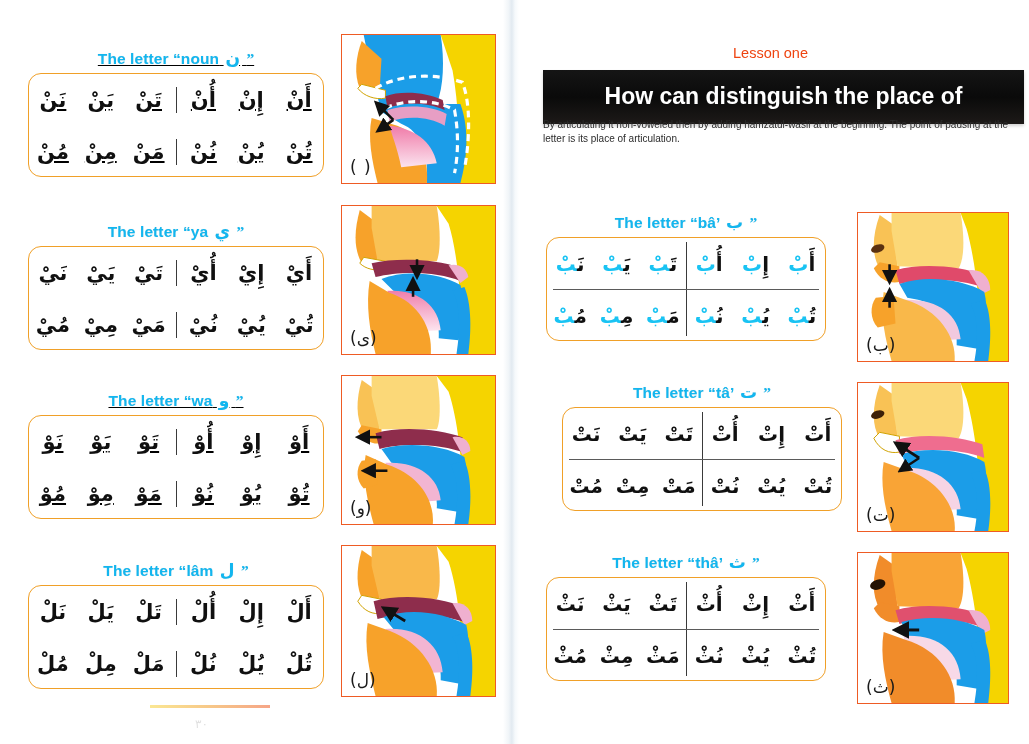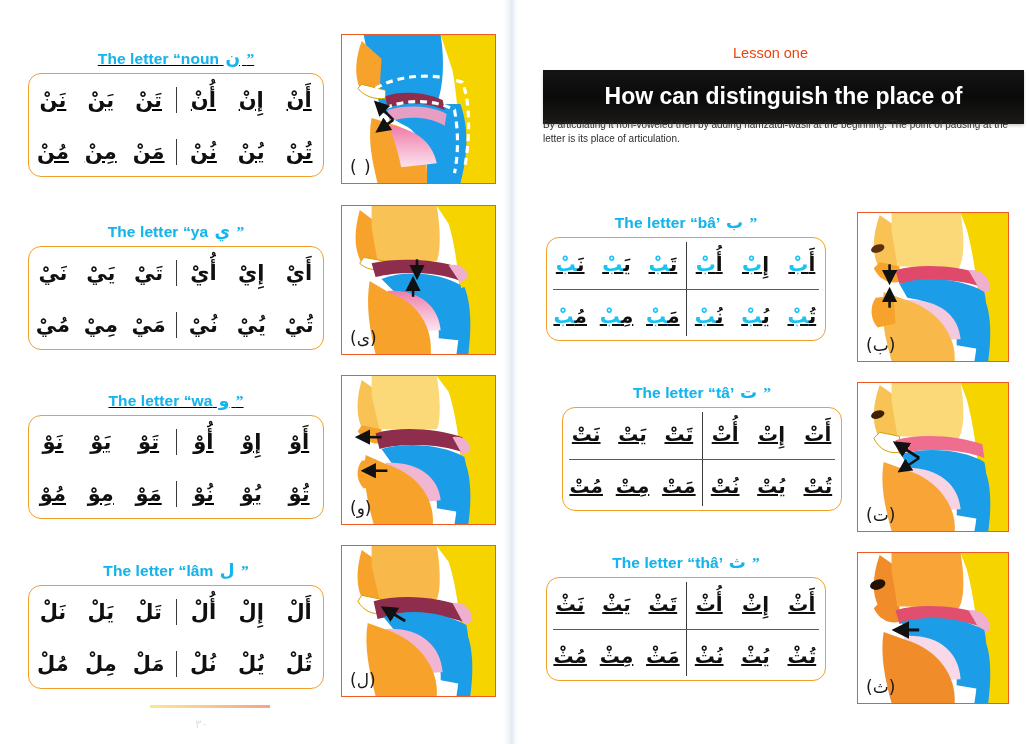--- a/index.html
+++ b/index.html
@@ -67,21 +67,21 @@
   .box-left{width:296px;height:104px;}
   .box-left .syl-row{height:52px;font-size:21px;}
   .box-left .syl-row .cell{flex:1;text-align:center;}
   .box-left .divider{
     width:1px;height:26px;background:#3a3a3a;flex:0 0 1px;margin:0 3px;
   }
 
   
   .box-right{width:280px;height:104px;}
   .box-right .syl-row{height:52px;font-size:20px;position:relative;}
-  .box-right .syl-row .cell{flex:1;text-align:center;text-decoration:underline;}
+  .box-right .syl-row .cell{flex:1;text-align:center;}
   .box-right .hline{
     position:absolute;left:6px;right:6px;top:51px;height:1px;background:#5a5a5a;
   }
   .box-right .vline{
     position:absolute;top:4px;bottom:4px;left:50%;width:1px;background:#3a3a3a;
   }
   .hi{color:#19c3f3;}
 
   
   .diagram{

